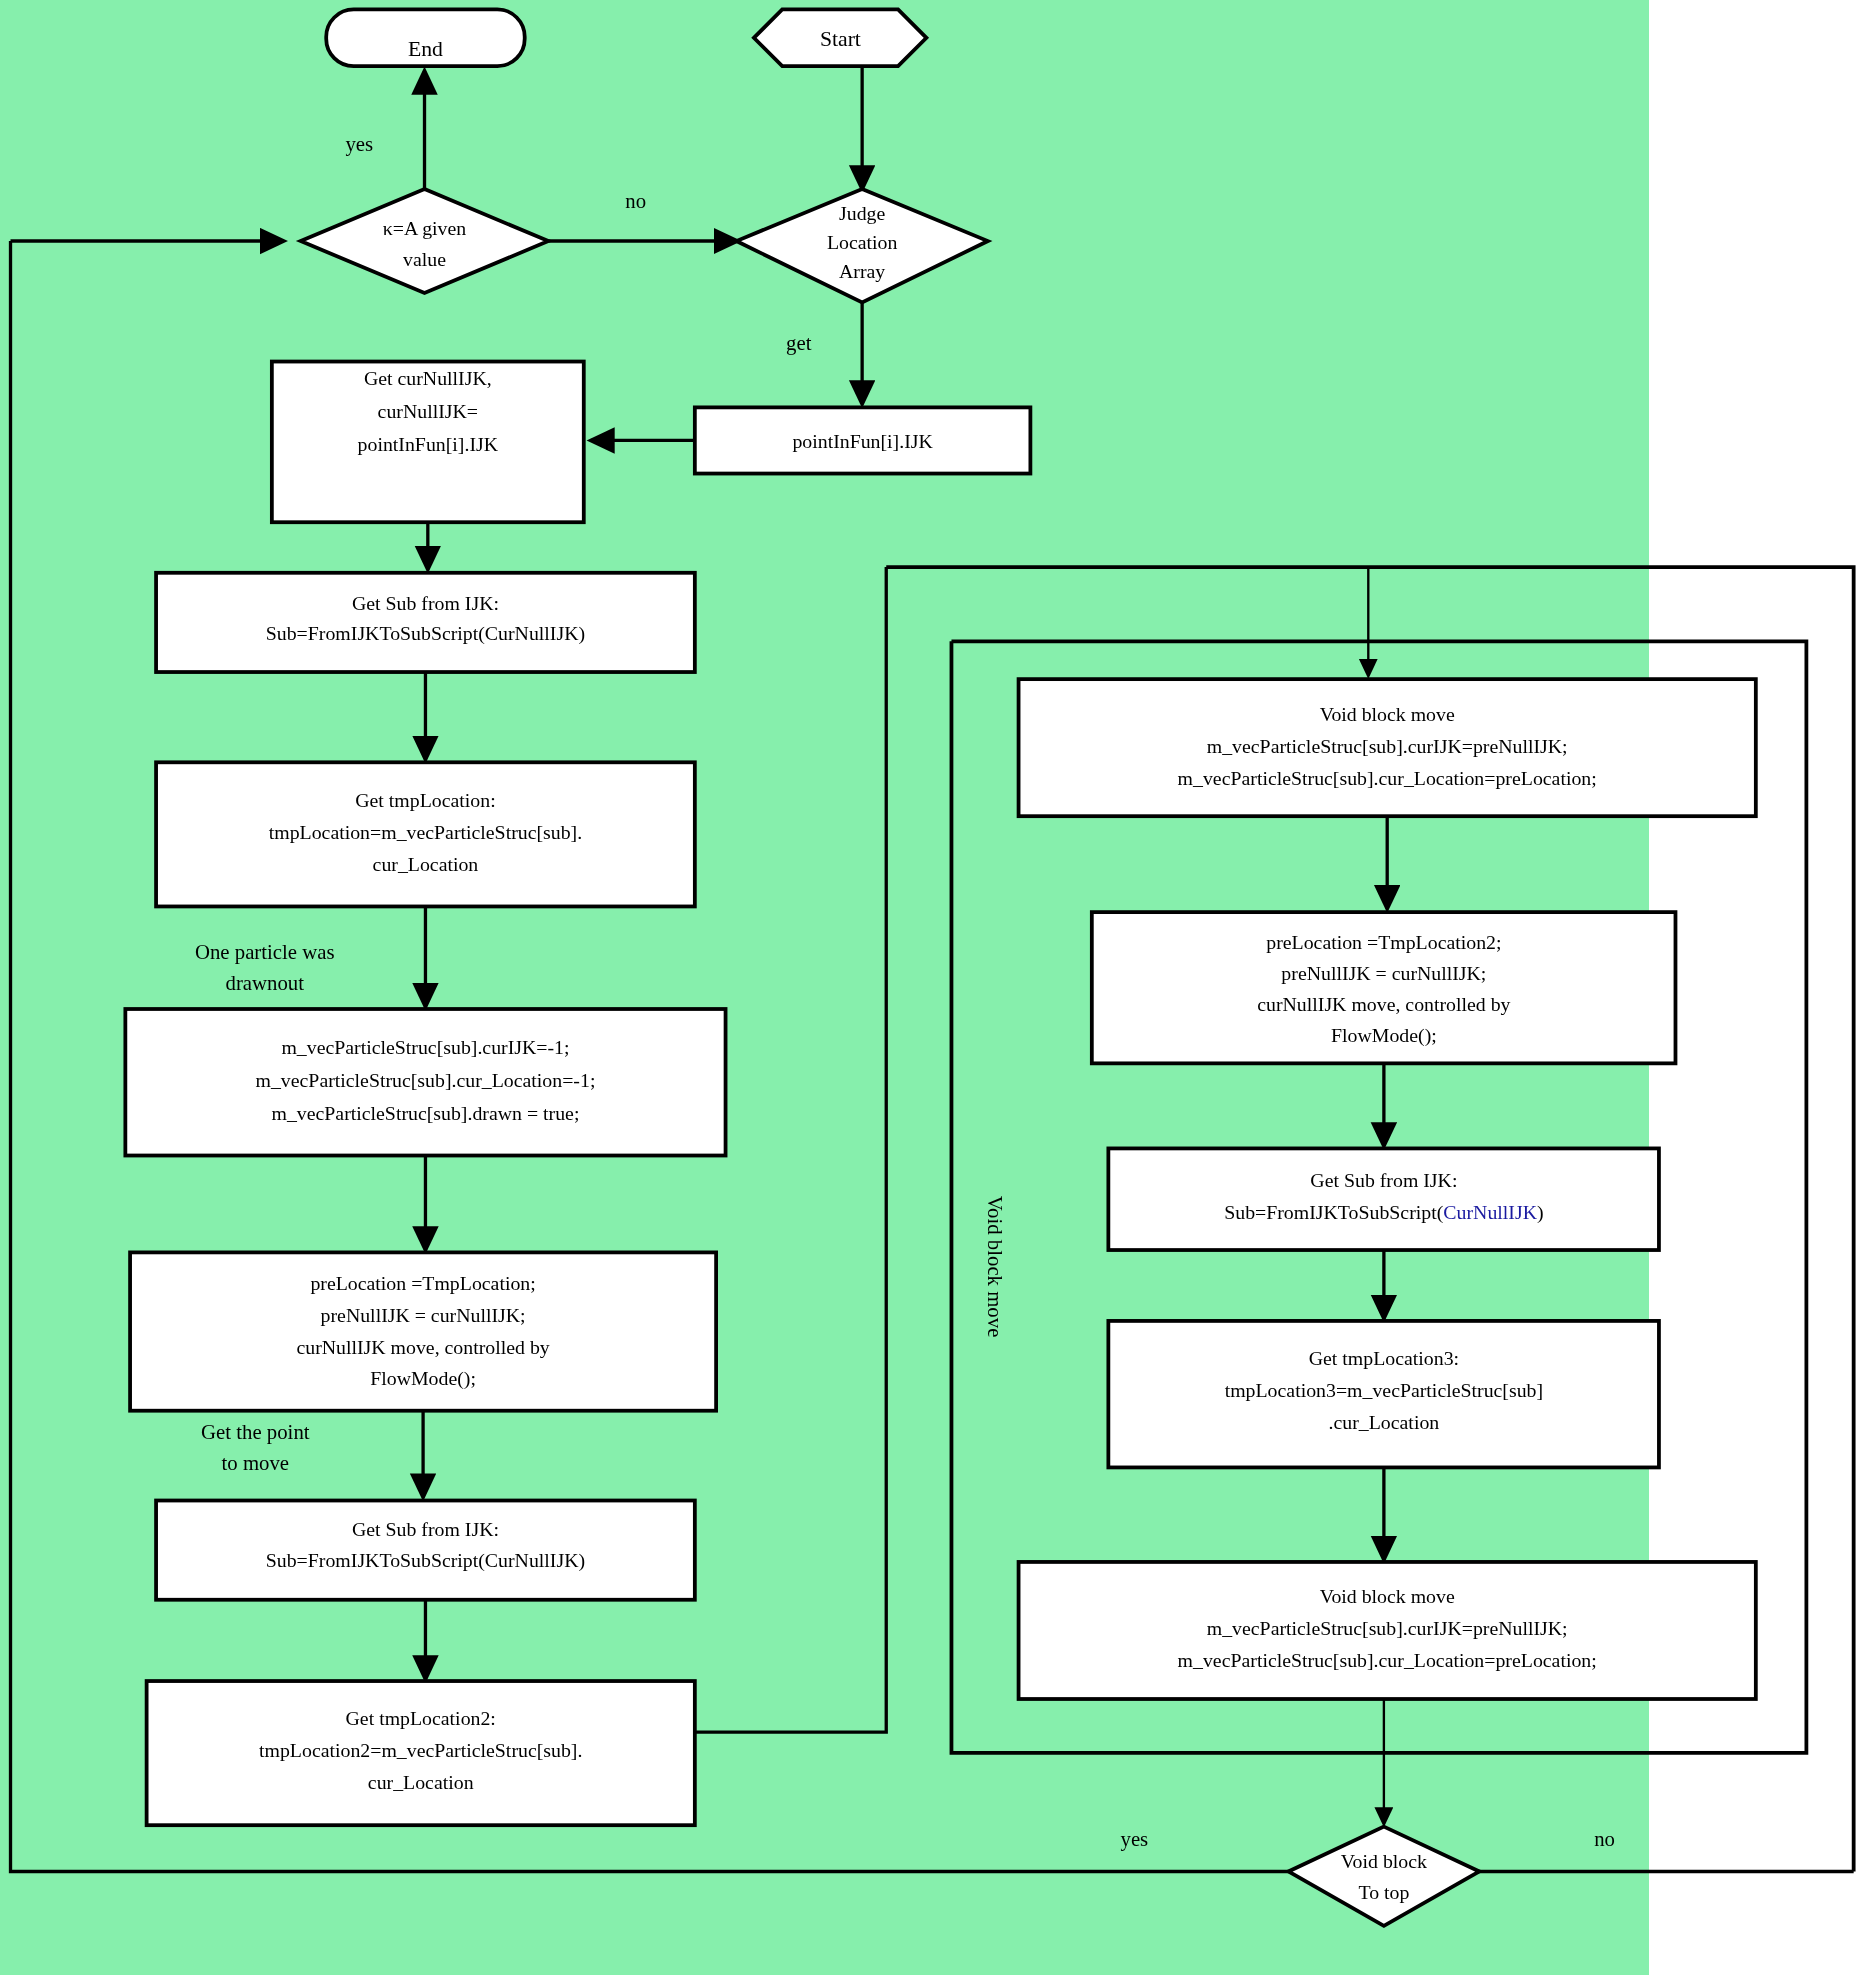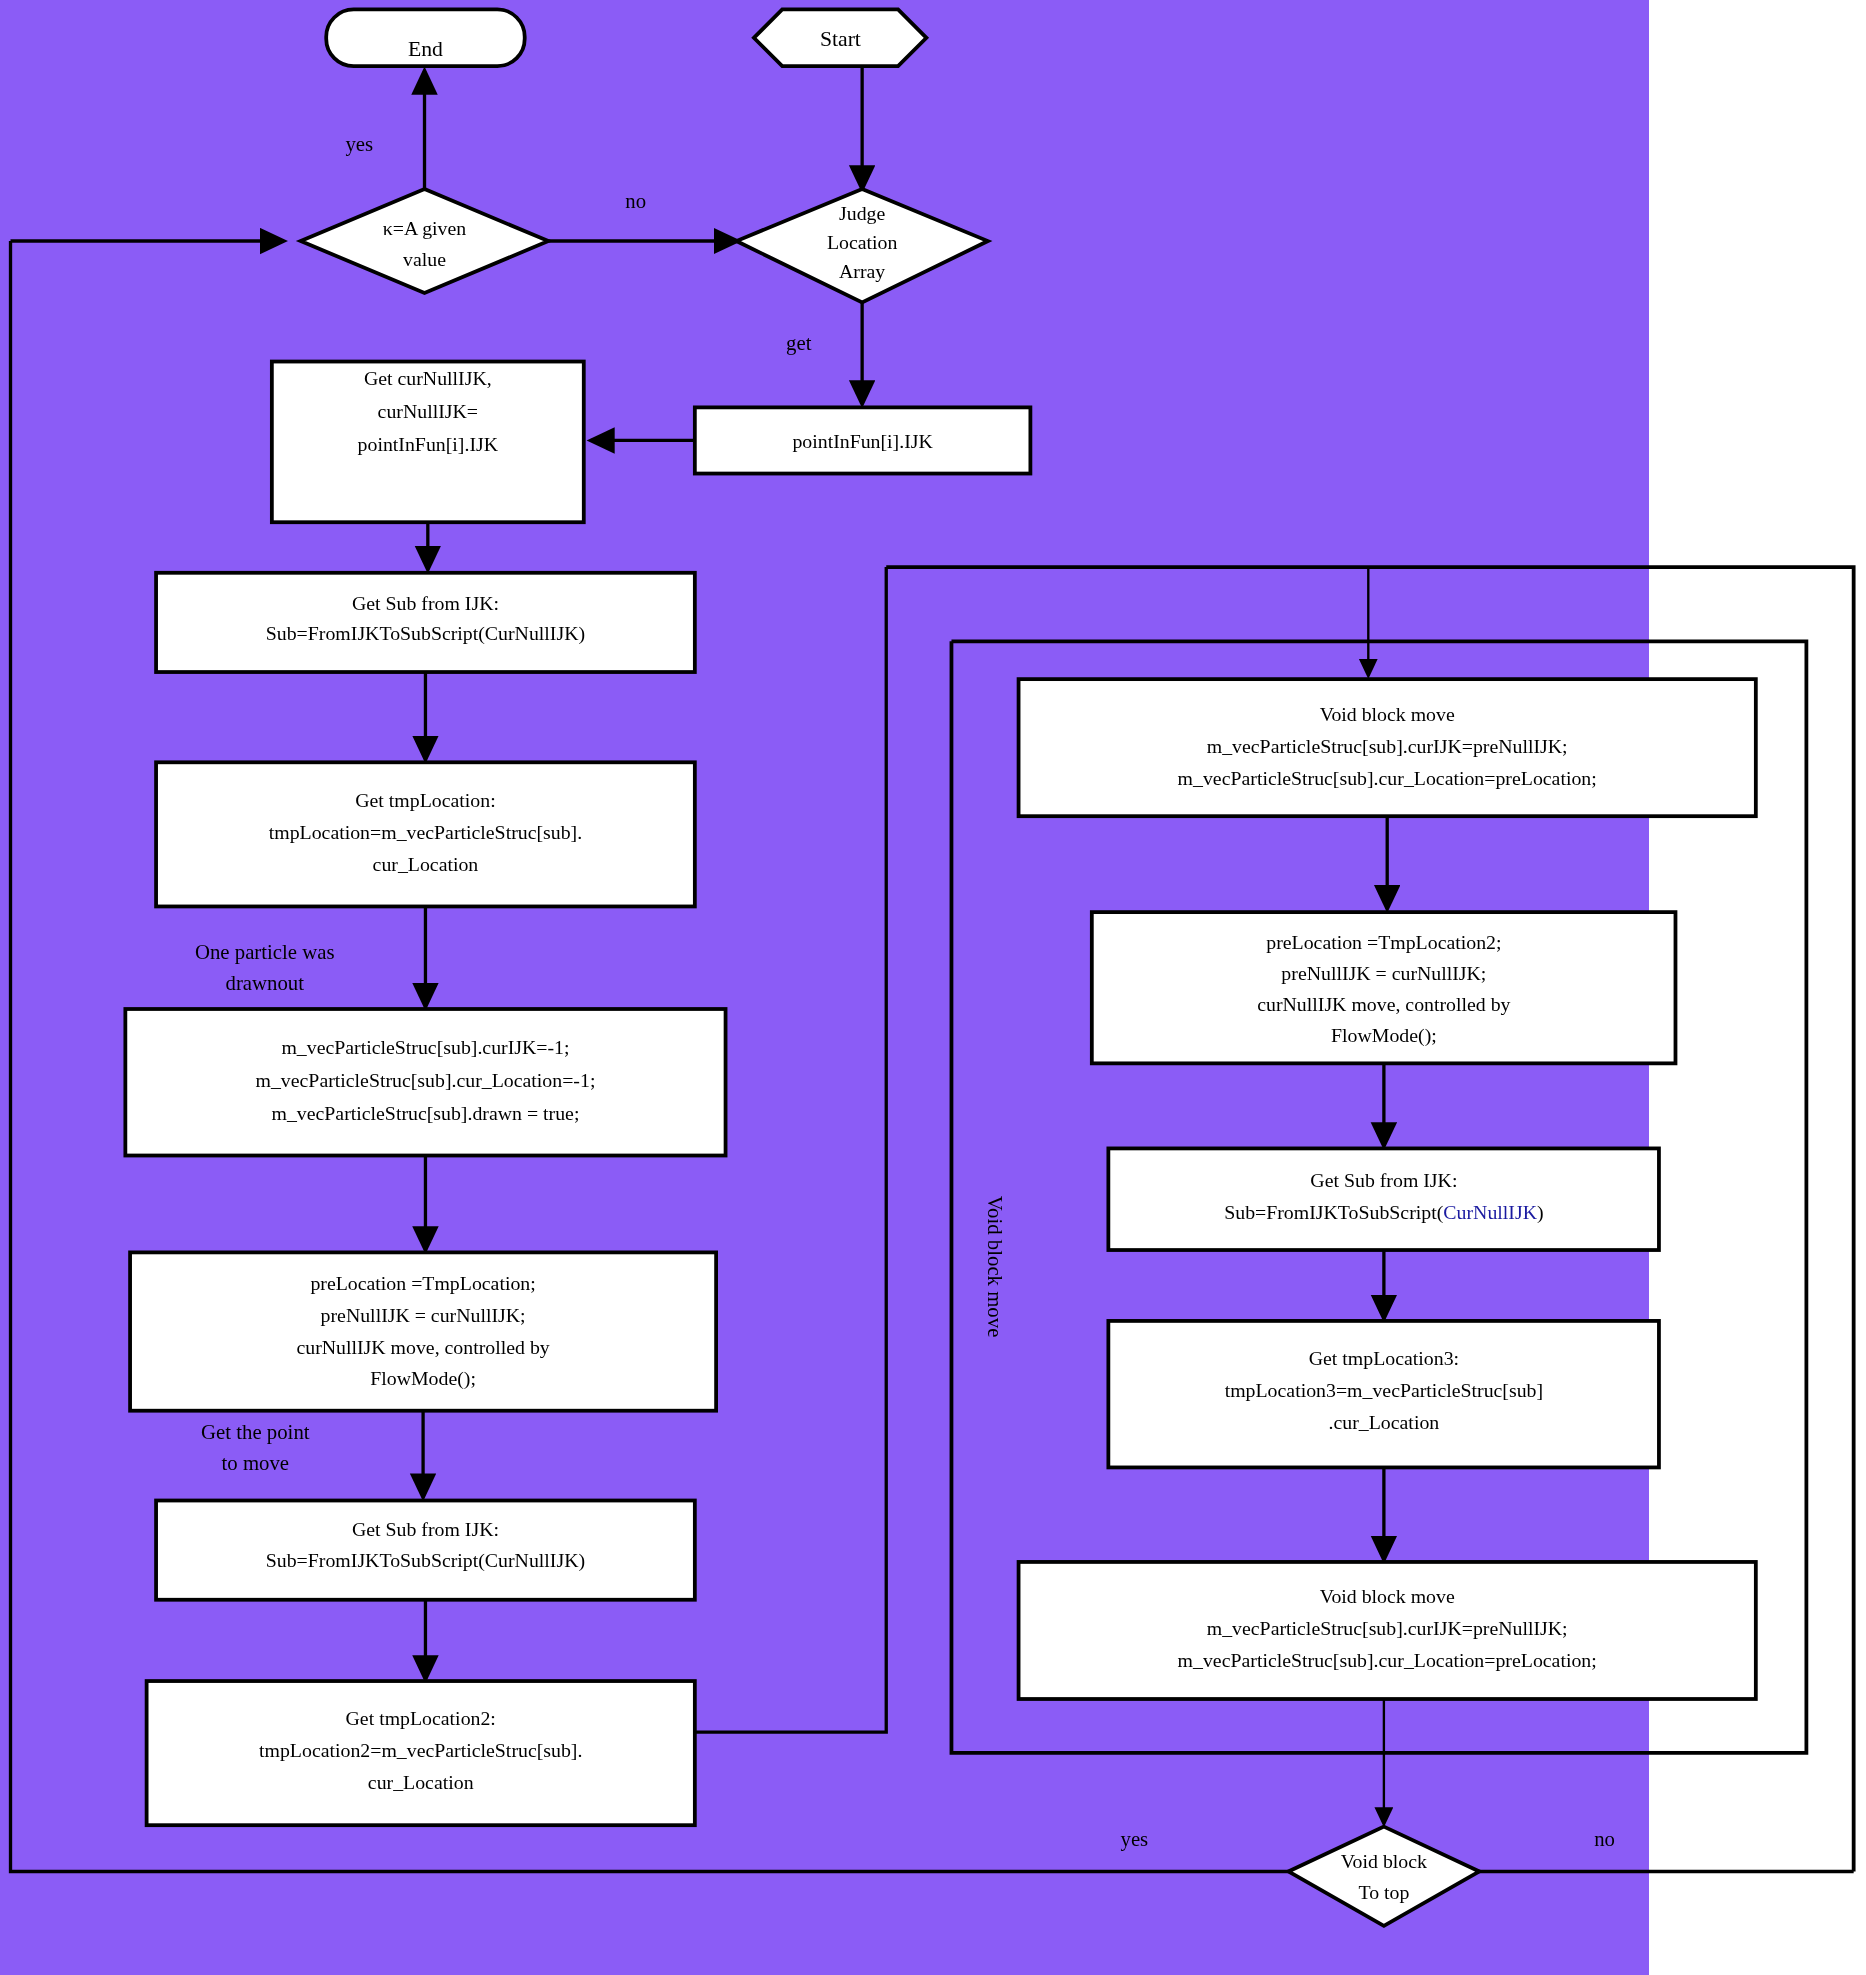--- a/index.html
+++ b/index.html
@@ -1,19 +1,19 @@
 <!DOCTYPE html>
 <html style="font-size:7.6px"><head>
 <meta charset="utf-8">
 <style>
   html,body{margin:0;padding:0;background:#ffffff;}
   #root{
     position:relative;
     width:1649px;height:1975px;
-    background:#8b5cf6;
+    background:#86efac;
     font-family:"Liberation Serif", serif;
   }
   svg#canvas{position:absolute;left:0;top:0;width:1867px;height:1975px;display:block;}
   .shape-stroke{fill:#ffffff;stroke:#000000;stroke-width:8;}
   .conn{stroke:#000000;stroke-width:7;fill:none;}
   .conn-thin{stroke:#000000;stroke-width:5;fill:none;}
   .panel{fill:none;stroke:#000000;stroke-width:8;}
   text{font-family:"Liberation Serif", serif;fill:#000000;}
   .t-node{font-size:42px;}
   .t-term{font-size:46px;}

